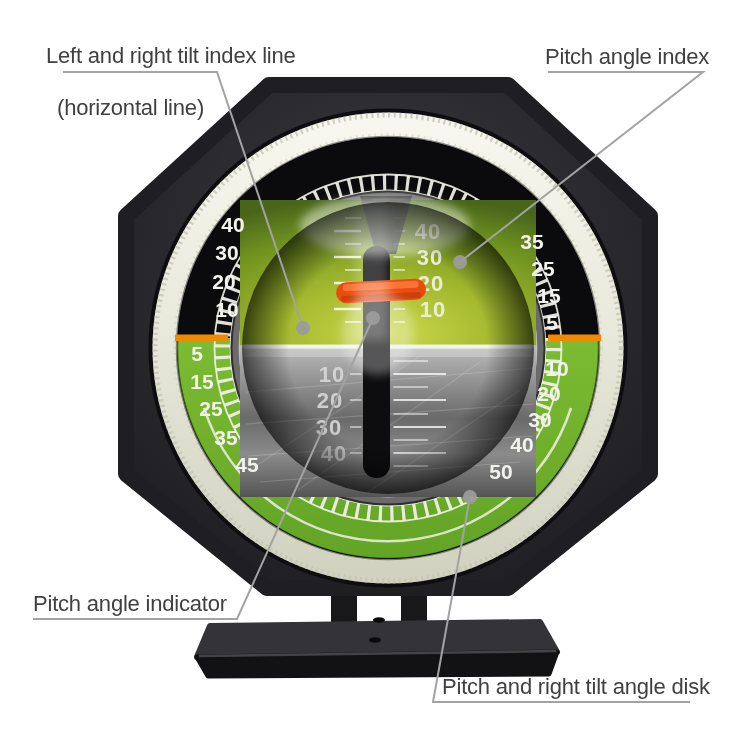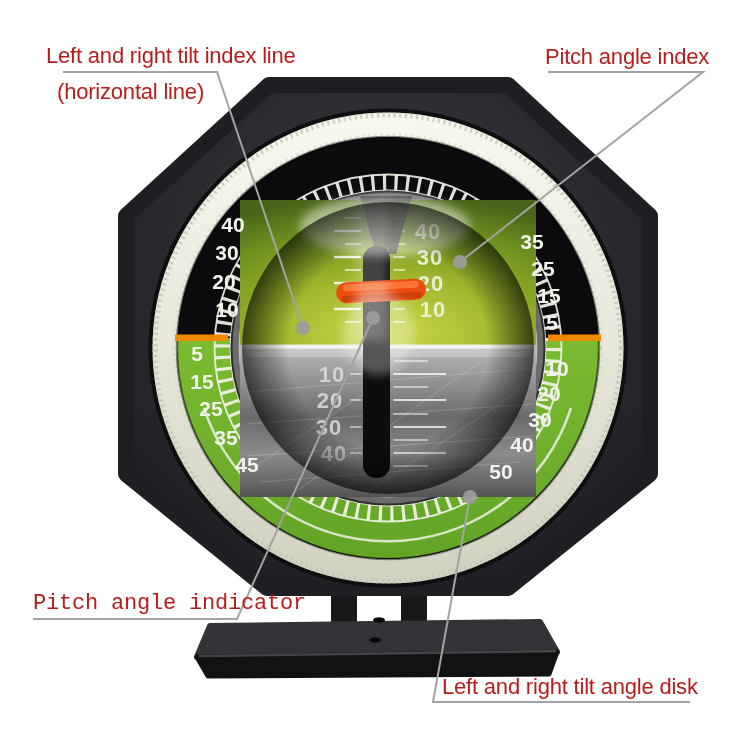--- a/index.html
+++ b/index.html
@@ -1,19 +1,19 @@
 <!DOCTYPE html>
 <html><head>
 <meta charset="utf-8">
 <style>
   html,body{margin:0;padding:0;background:#ffffff;}
   .stage{position:relative;width:750px;height:750px;background:#ffffff;overflow:hidden;
          font-family:"Liberation Sans", sans-serif;}
   .stage svg{position:absolute;left:0;top:0;}
-  .callout-label{position:absolute;color:#b91c1c;font-size:22px;line-height:24px;
+  .callout-label{position:absolute;color:#404040;font-size:22px;line-height:24px;
                  white-space:nowrap;letter-spacing:-0.2px;}
   .ring-num{font-family:"Liberation Sans",sans-serif;font-weight:bold;font-size:21px;
             fill:#f3f3ee;text-anchor:middle;}
   .dome-num-u{font-family:"Liberation Sans",sans-serif;font-weight:bold;font-size:22px;
               fill:#eef1dd;opacity:.95;text-anchor:middle;letter-spacing:1px;}
   .dome-num-l{font-family:"Liberation Sans",sans-serif;font-weight:bold;font-size:22px;
               fill:#dadada;opacity:.88;text-anchor:middle;letter-spacing:1px;}
 </style>
 </head>
 <body>
@@ -205,17 +205,17 @@
   </g>
   <g fill="#9c9c9c" opacity=".95">
     <circle cx="303" cy="328" r="7"></circle>
     <circle cx="460" cy="262" r="7"></circle>
     <circle cx="373" cy="318" r="7"></circle>
     <circle cx="470" cy="497" r="7"></circle>
   </g>
 </svg>
 
 <div class="callout-label" style="left:46px;top:44px;">Left and right tilt index line</div>
-<div class="callout-label" style="left:57px;top:80px;">(horizontal line)</div>
+<div class="callout-label" style="left:57px;top:96px;">(horizontal line)</div>
 <div class="callout-label" style="left:545px;top:45px;">Pitch angle index</div>
-<div class="callout-label" style="left:33px;top:592px;font-family:Liberation Mono, monospace;">Pitch angle indicator</div>
-<div class="callout-label" style="left:442px;top:675px;">Left and right tilt angle disk</div>
+<div class="callout-label" style="left:33px;top:592px;">Pitch angle indicator</div>
+<div class="callout-label" style="left:442px;top:675px;">Pitch and right tilt angle disk</div>
 </div>
 
 </body></html>

